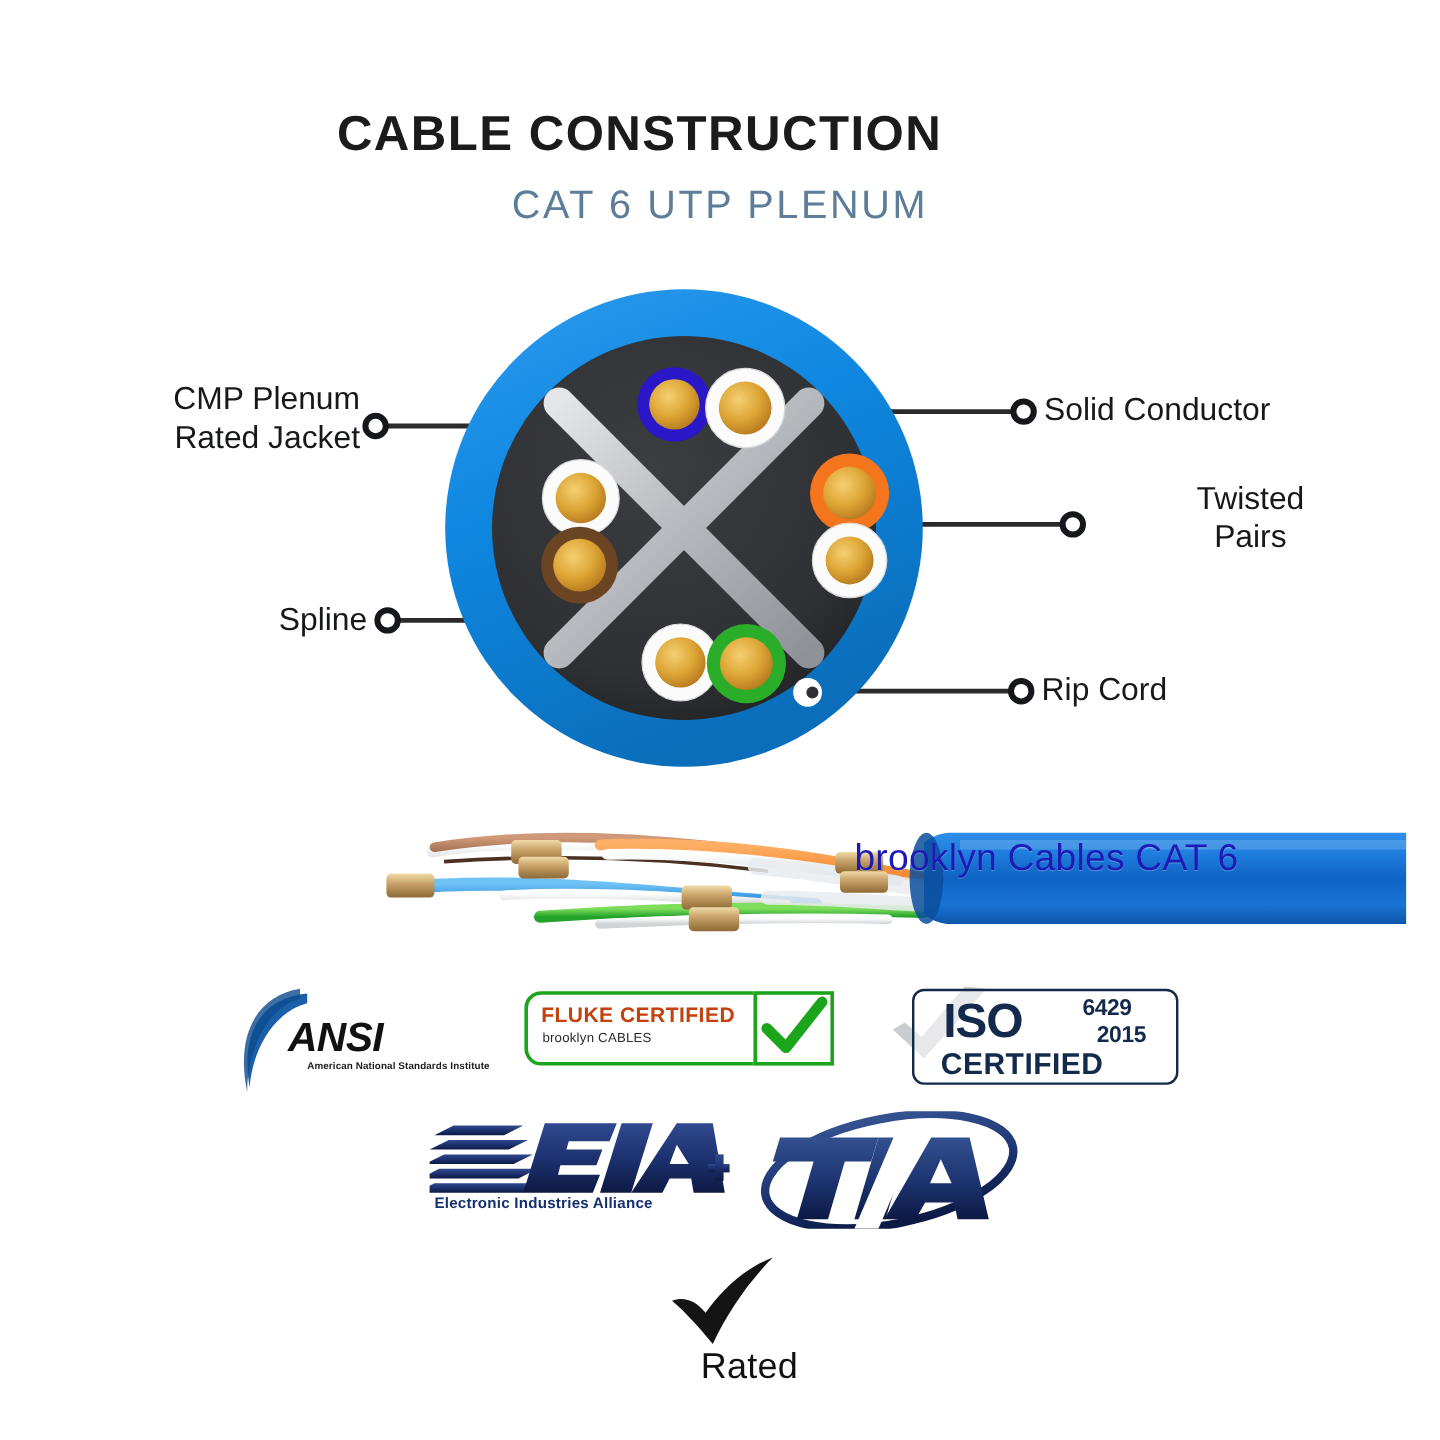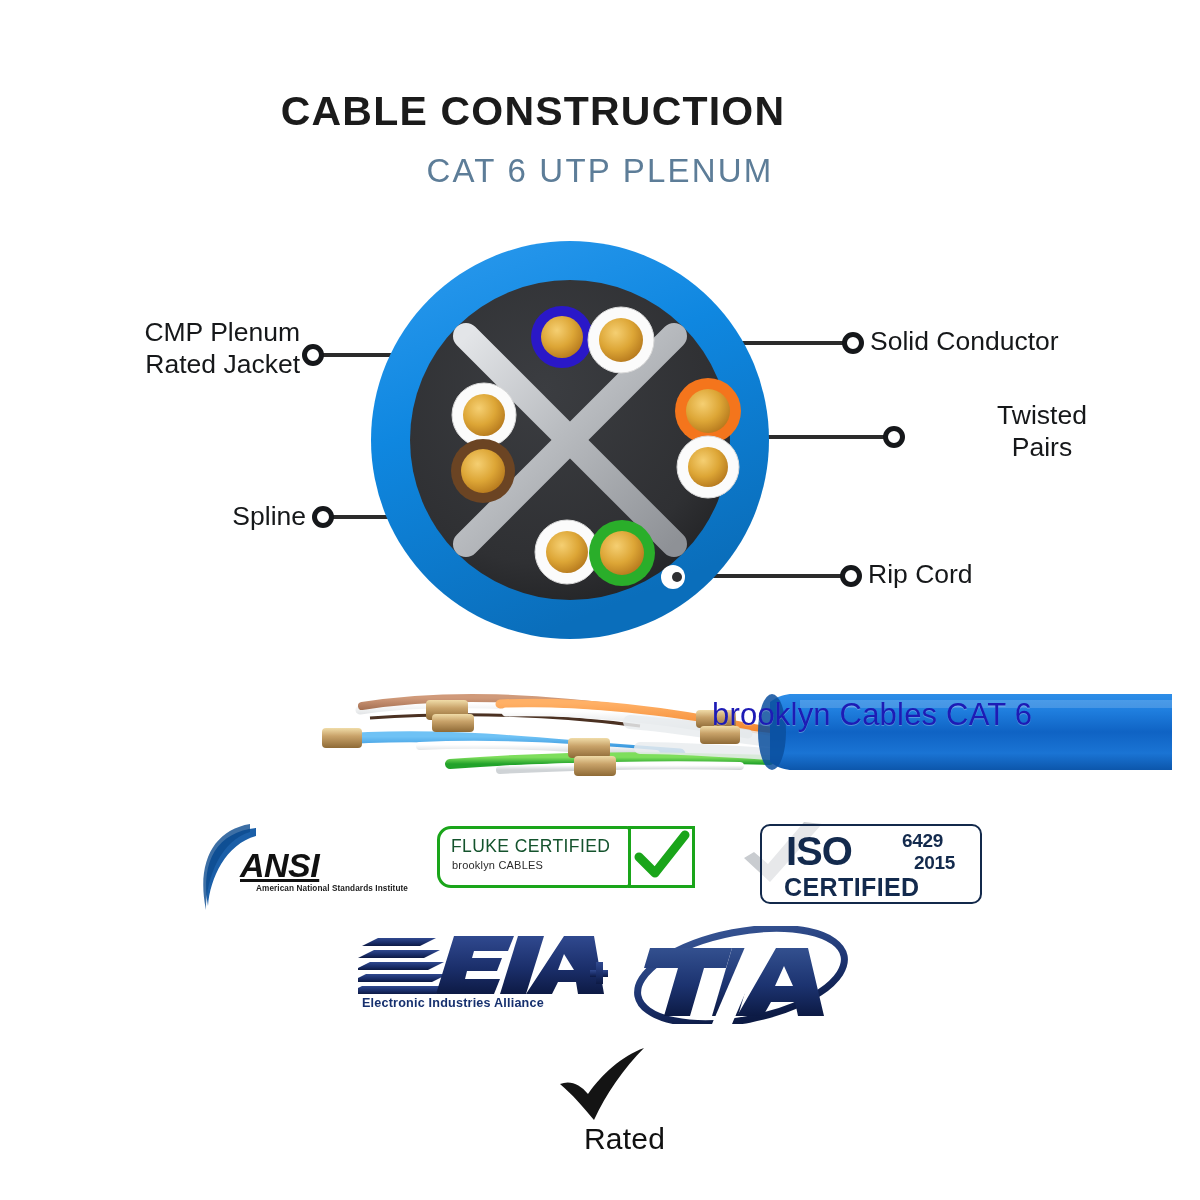--- a/index.html
+++ b/index.html
@@ -54,38 +54,38 @@
     color:#1d1bb5;font-weight:normal;
     text-shadow:0 1px 0 rgba(255,255,255,.25);
   }
   .logo{position:absolute;}
 
   
   .ansi{left:198px;top:818px;width:162px;height:96px;}
   .ansi .ansi-text{
     position:absolute;left:42px;top:28px;
     font-size:34px;font-weight:bold;font-style:italic;
-    letter-spacing:-0.5px;color:#111;text-decoration:underline;
+    letter-spacing:-0.5px;color:#111;
   }
   .ansi .ansi-sub{
     position:absolute;left:46px;top:66px;
     font-size:8.2px;font-weight:bold;color:#1b1b1b;
     letter-spacing:0.1px;white-space:nowrap;margin-left:12px;
   }
 
   
   .fluke{left:437px;top:826px;width:258px;height:74px;}
   .fluke-box{
     position:absolute;left:0;top:0;width:194px;height:62px;
     border:3px solid #1aa51a;border-radius:14px 4px 4px 14px;
     background:#fff;box-sizing:border-box;
   }
   .fluke-main{
     position:absolute;left:14px;top:10px;
-    font-size:17.5px;font-weight:normal;letter-spacing:0.4px;color:#14532d;
+    font-size:17.5px;font-weight:bold;letter-spacing:0.4px;color:#c2410c;
   }
   .fluke-sub{
     position:absolute;left:15px;top:33px;
     font-size:11px;color:#2b2b2b;letter-spacing:0.2px;
   }
   .fluke-check-box{
     position:absolute;left:191px;top:0;width:67px;height:62px;
     border:3px solid #1aa51a;background:#fff;box-sizing:border-box;
   }
 

